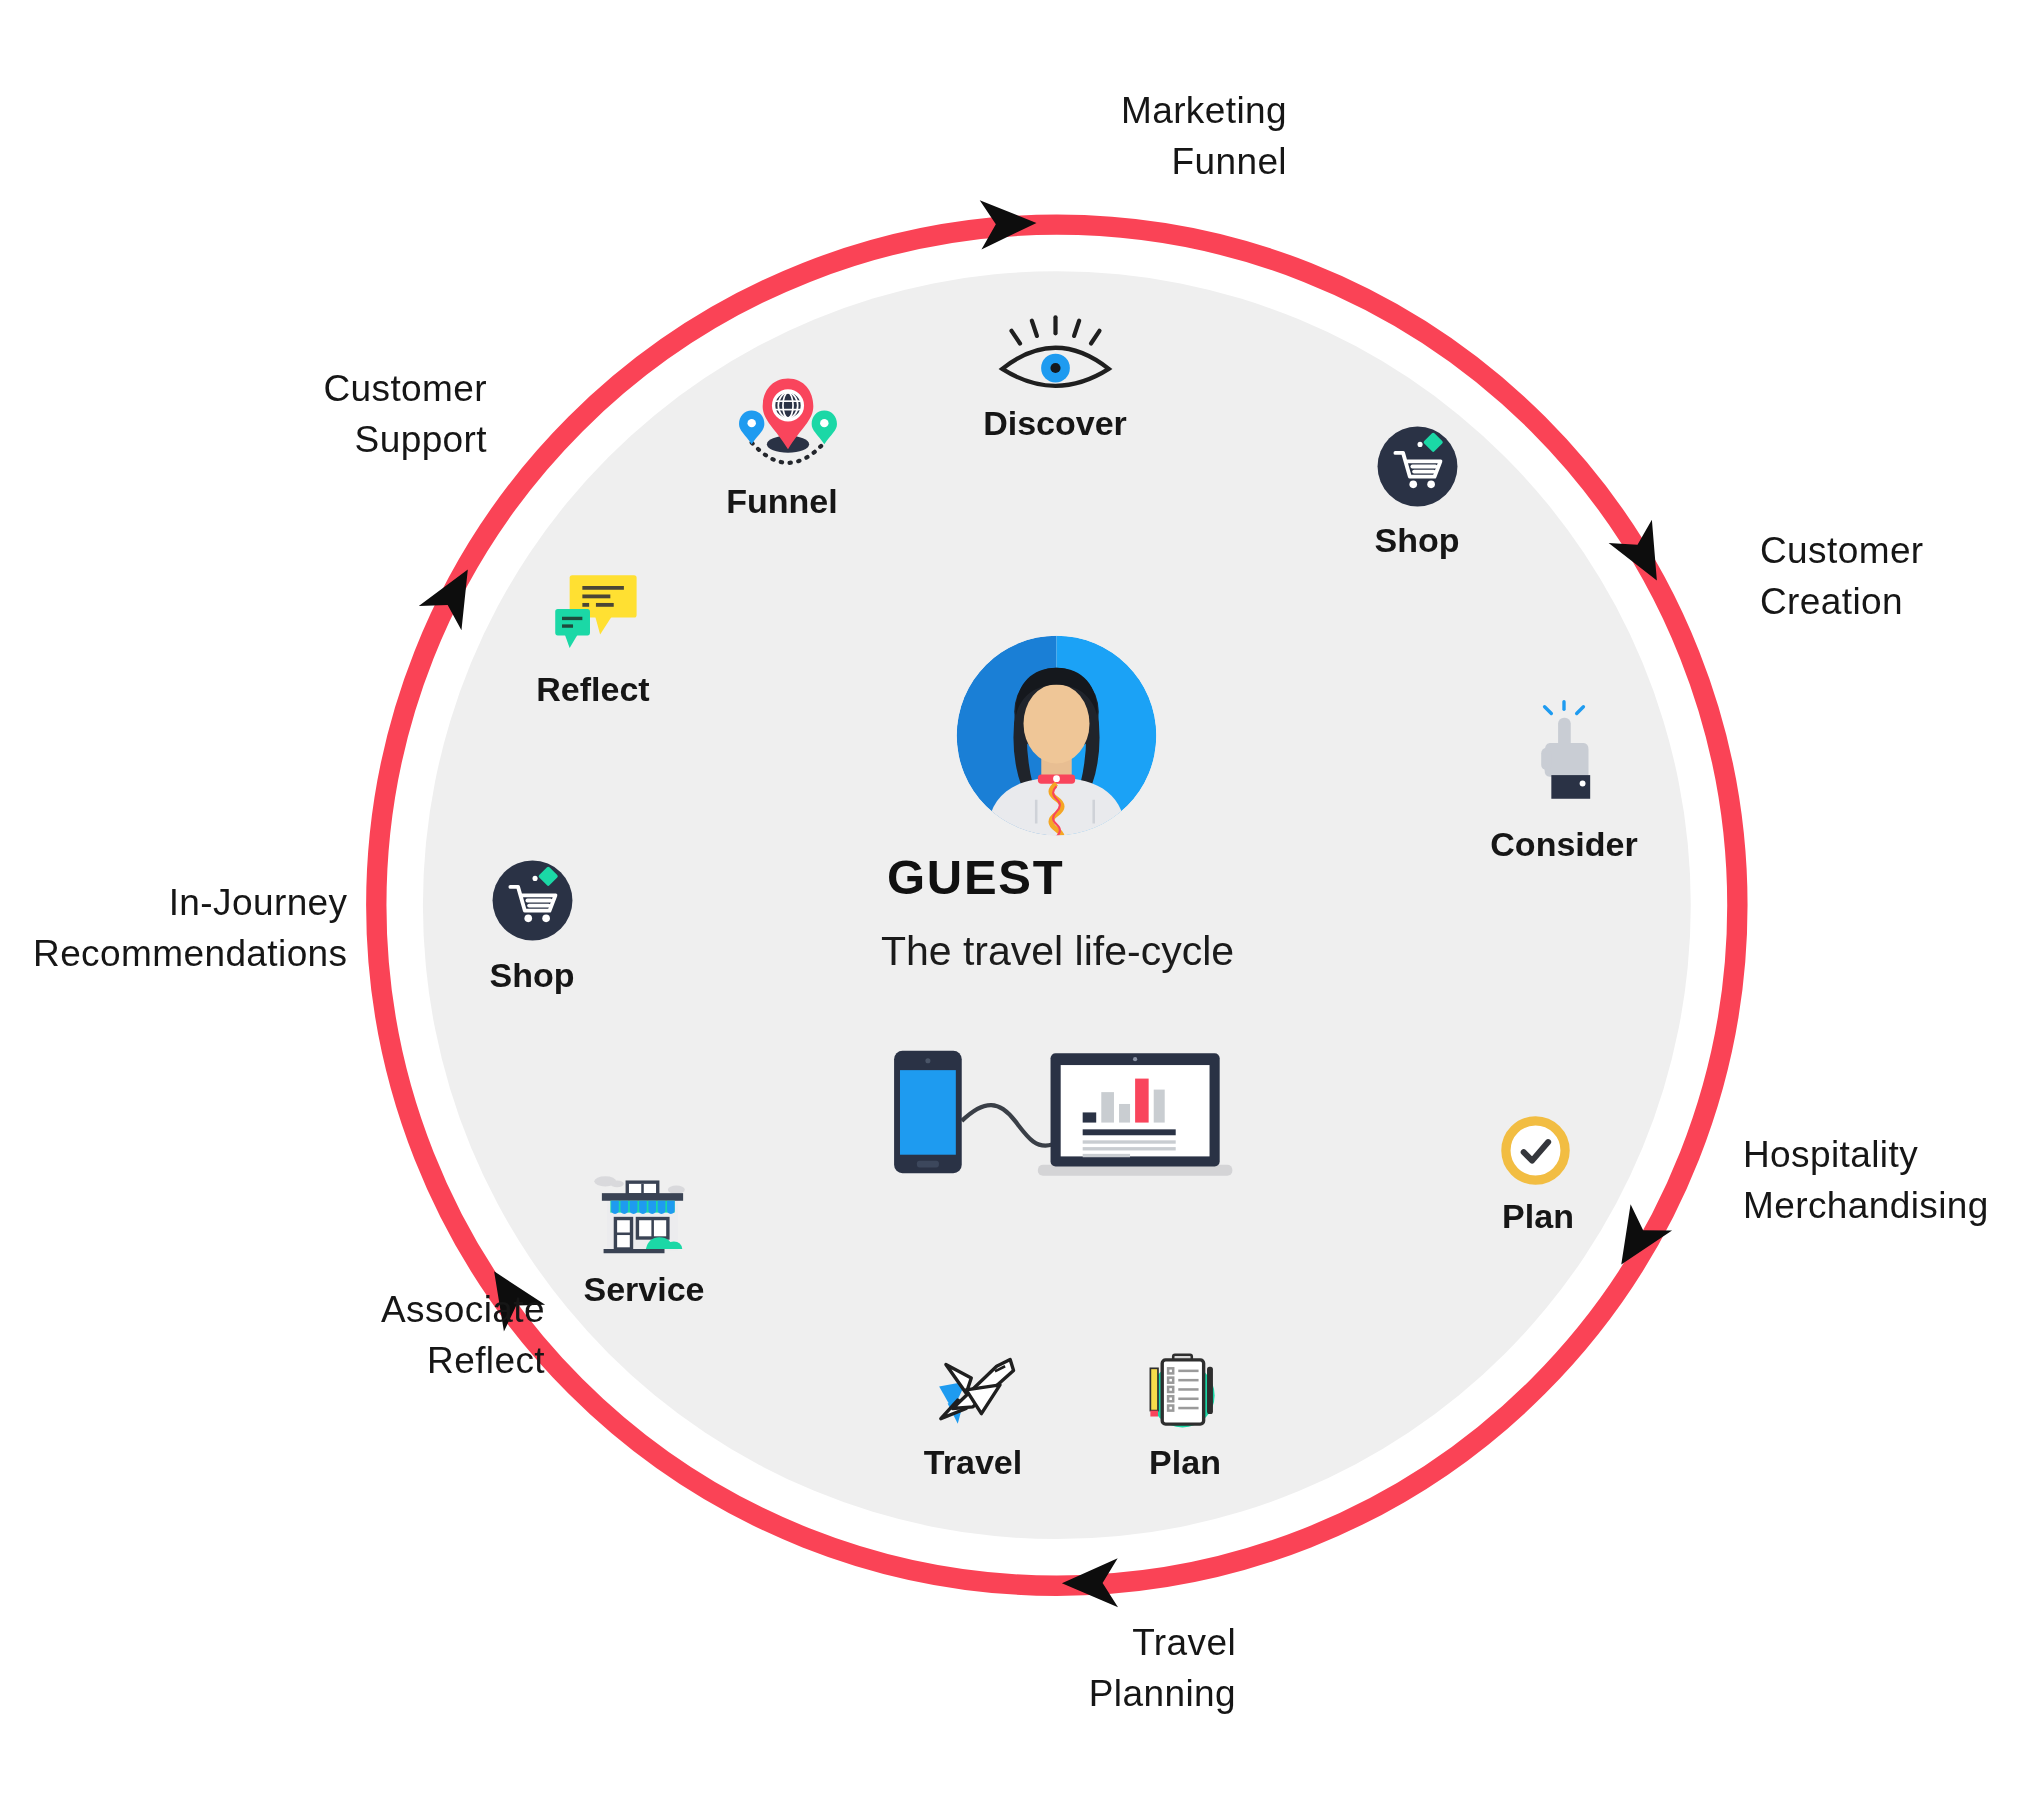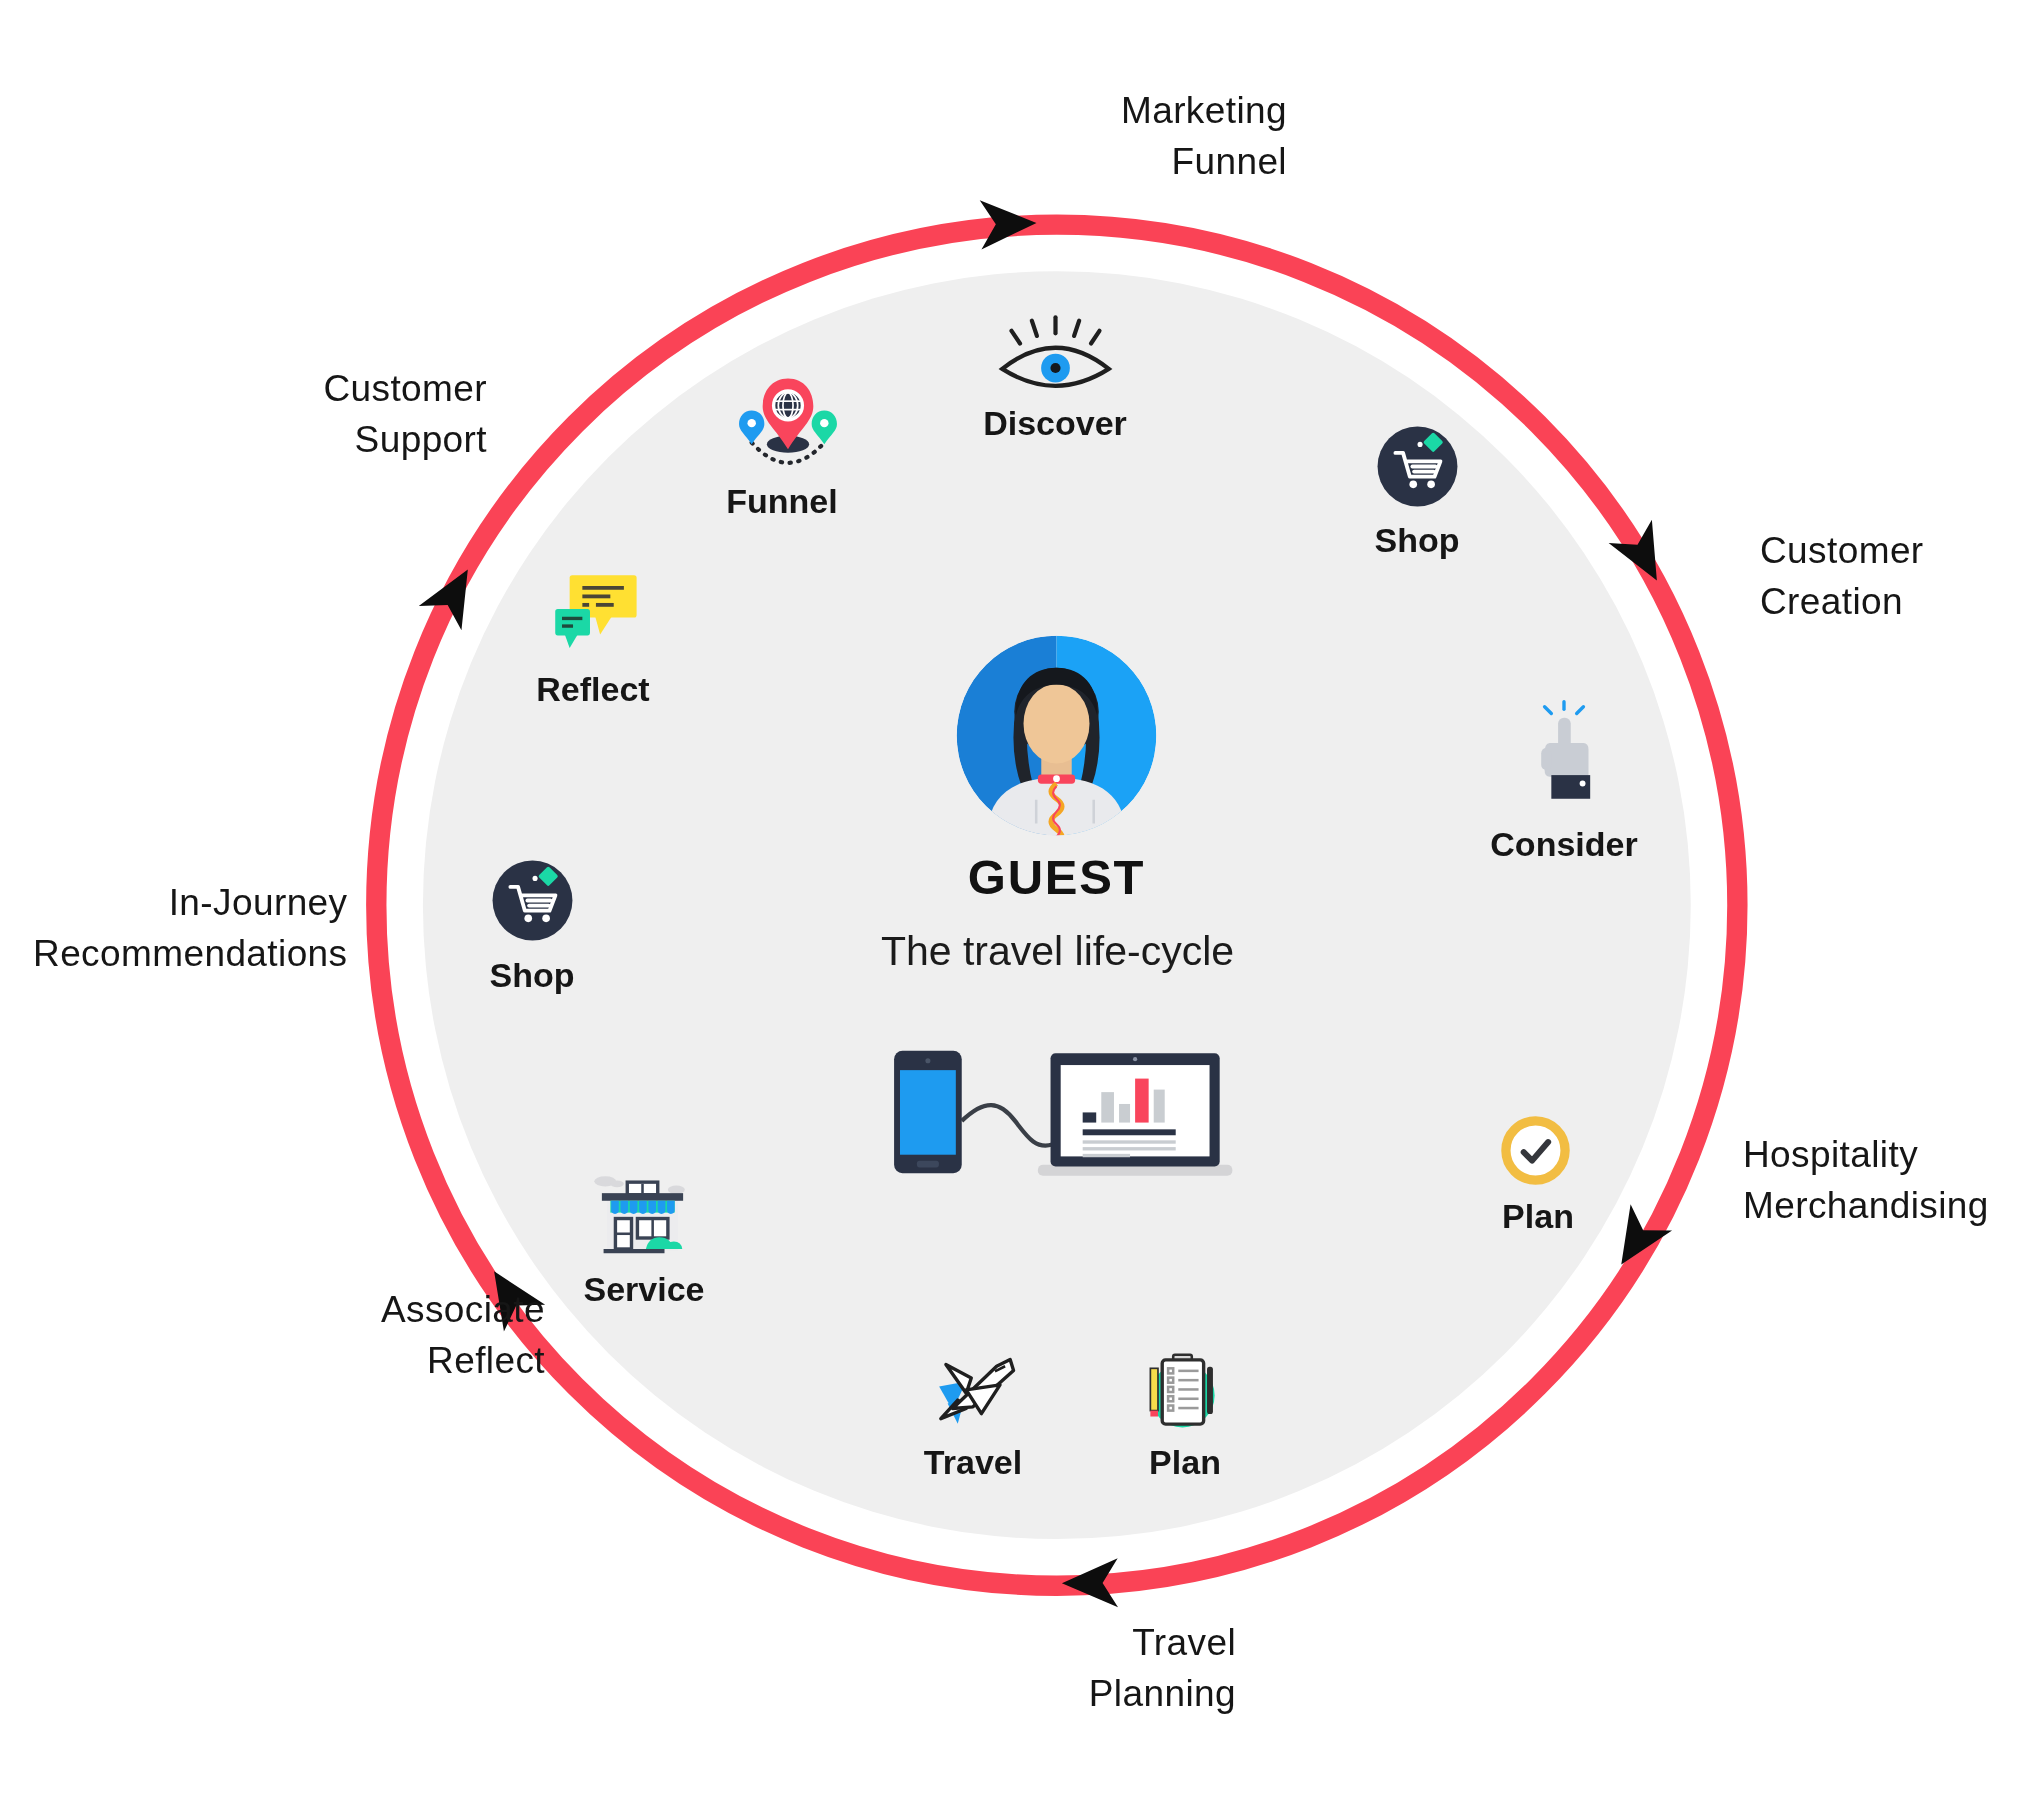--- a/index.html
+++ b/index.html
@@ -2,21 +2,21 @@
 <html style="font-size:13.6px"><head>
 <meta charset="utf-8">
 <style>
   html,body{margin:0;padding:0;background:#ffffff;}
   #canvas{position:relative;width:2034px;height:1818px;background:#ffffff;overflow:hidden;
           font-family:"Liberation Sans", sans-serif;color:#1b1b1b;}
   .abs{position:absolute;}
   .outer-label{font-size:37px;font-weight:400;line-height:51px;letter-spacing:0.4px;color:#161616;}
   .center-txt{text-align:right;}
   .stage-label{font-size:34px;font-weight:700;text-align:center;width:254px;color:#161616;}
-  .guest-name{font-size:49px;font-weight:700;letter-spacing:1.7px;text-align:center;width:339px;color:#111;}
+  .guest-name{font-size:49px;font-weight:700;letter-spacing:1.7px;text-align:left;width:339px;color:#111;}
   .guest-sub{font-size:41px;font-weight:400;line-height:51px;text-align:center;width:441px;color:#1b1b1b;}
   svg{display:block;}
 </style>
 </head>
 <body>
 
 <div id="canvas">
 
   <svg class="abs" style="left:0;top:0" width="2034" height="1818" viewBox="0 0 2400 2145">
     <circle cx="1247" cy="1068" r="748" fill="#EFEFEF"></circle>

